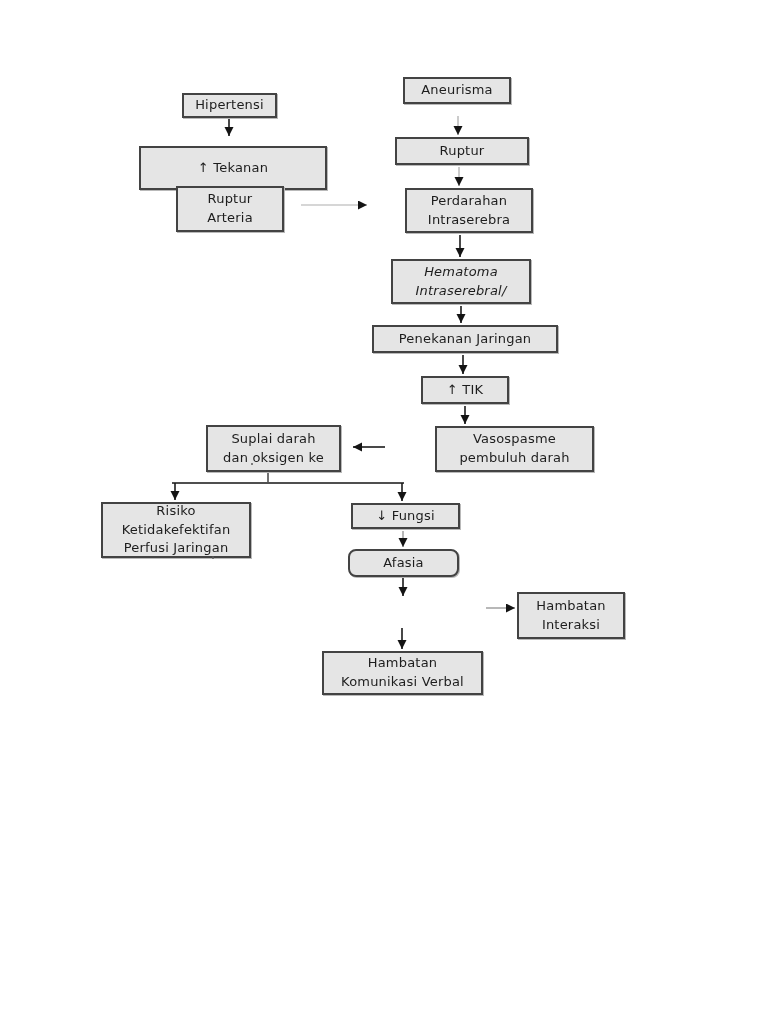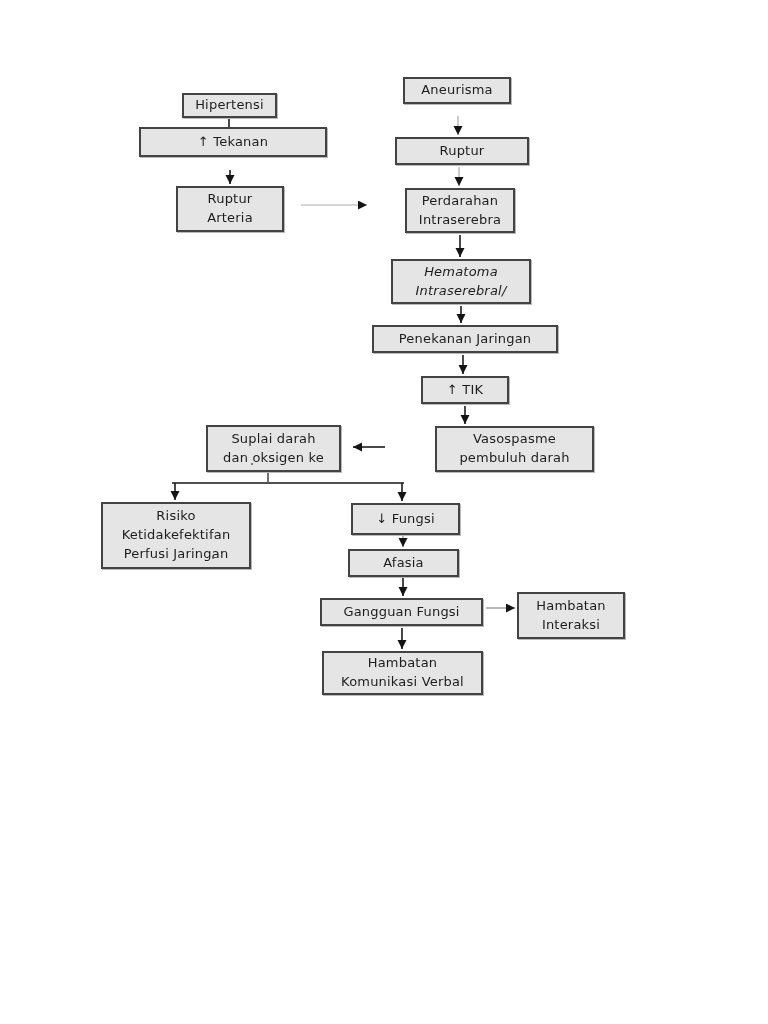--- a/index.html
+++ b/index.html
@@ -66,38 +66,38 @@
     <line x1="403" y1="531" x2="403" y2="547" stroke="#9a9a9a" stroke-width="1.4" marker-end="url(#ah)"></line>
     <line x1="403" y1="578" x2="403" y2="596" stroke="#1b1b1b" stroke-width="1.6" marker-end="url(#ah)"></line>
     <line x1="402" y1="628" x2="402" y2="649" stroke="#1b1b1b" stroke-width="1.6" marker-end="url(#ah)"></line>
     <line x1="486" y1="608" x2="515" y2="608" stroke="#9a9a9a" stroke-width="1.4" marker-end="url(#ah)"></line>
   </svg>
 
   <div class="node" style="left:182px; top:93px; width:95px; height:25px;">
     <span class="lbl">Hipertensi</span>
   </div>
 
-  <div class="node" style="left:139px; top:127px; width:188px; height:30px;">
+  <div class="node" style="left:139px; top:146px; width:188px; height:44px;">
     <span class="lbl">↑ Tekanan</span>
   </div>
 
   <div class="node" style="left:176px; top:186px; width:108px; height:46px;">
     <span class="lbl">Ruptur
 Arteria</span>
   </div>
 
   <div class="node" style="left:403px; top:77px; width:108px; height:27px;">
     <span class="lbl">Aneurisma</span>
   </div>
 
   <div class="node" style="left:395px; top:137px; width:134px; height:28px;">
     <span class="lbl">Ruptur</span>
   </div>
 
-  <div class="node" style="left:405px; top:188px; width:110px; height:45px;">
+  <div class="node" style="left:405px; top:188px; width:128px; height:45px;">
     <span class="lbl">Perdarahan
 Intraserebra</span>
   </div>
 
   <div class="node" style="left:391px; top:259px; width:140px; height:45px;font-style:italic;">
     <span class="lbl">Hematoma
 Intraserebral/</span>
   </div>
 
   <div class="node" style="left:372px; top:325px; width:186px; height:28px;">
@@ -111,37 +111,34 @@
   <div class="node" style="left:387px; top:426px; width:159px; height:46px;margin-left:48px;">
     <span class="lbl">Vasospasme
 pembuluh darah</span>
   </div>
 
   <div class="node" style="left:206px; top:425px; width:135px; height:47px;align-items:center;">
     <span class="lbl">Suplai darah
 dan oksigen ke</span>
   </div>
 
-  <div class="node" style="left:101px; top:502px; width:150px; height:67px;">
+  <div class="node" style="left:101px; top:502px; width:150px; height:56px;">
     <span class="lbl">Risiko
 Ketidakefektifan
 Perfusi Jaringan</span>
   </div>
 
-  <div class="node" style="left:351px; top:503px; width:109px; height:32px;">
+  <div class="node" style="left:351px; top:503px; width:109px; height:26px;">
     <span class="lbl">↓ Fungsi</span>
   </div>
 
-  <div class="node" style="left:348px; top:549px; width:111px; height:28px;">
+  <div class="node" style="left:348px; top:549px; width:111px; height:28px;border-radius:8px;">
     <span class="lbl">Afasia</span>
   </div>
 
-  <div class="node" style="left:320px; top:598px; width:163px; height:28px;">
-    <span class="lbl">Gangguan Fungsi</span>
-  </div>
 
   <div class="node" style="left:517px; top:592px; width:108px; height:47px;">
     <span class="lbl">Hambatan
 Interaksi</span>
   </div>
 
   <div class="node" style="left:322px; top:651px; width:161px; height:44px;">
     <span class="lbl">Hambatan
 Komunikasi Verbal</span>
   </div>

